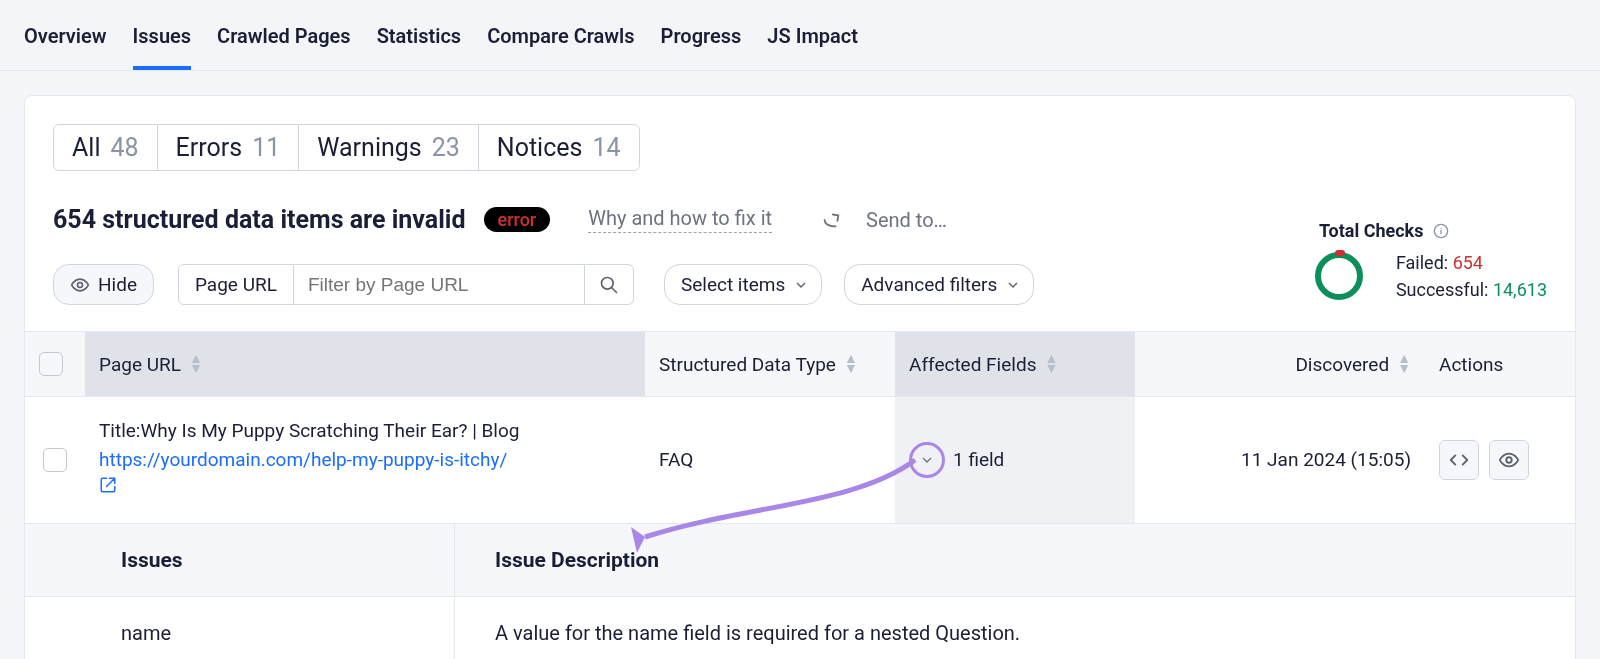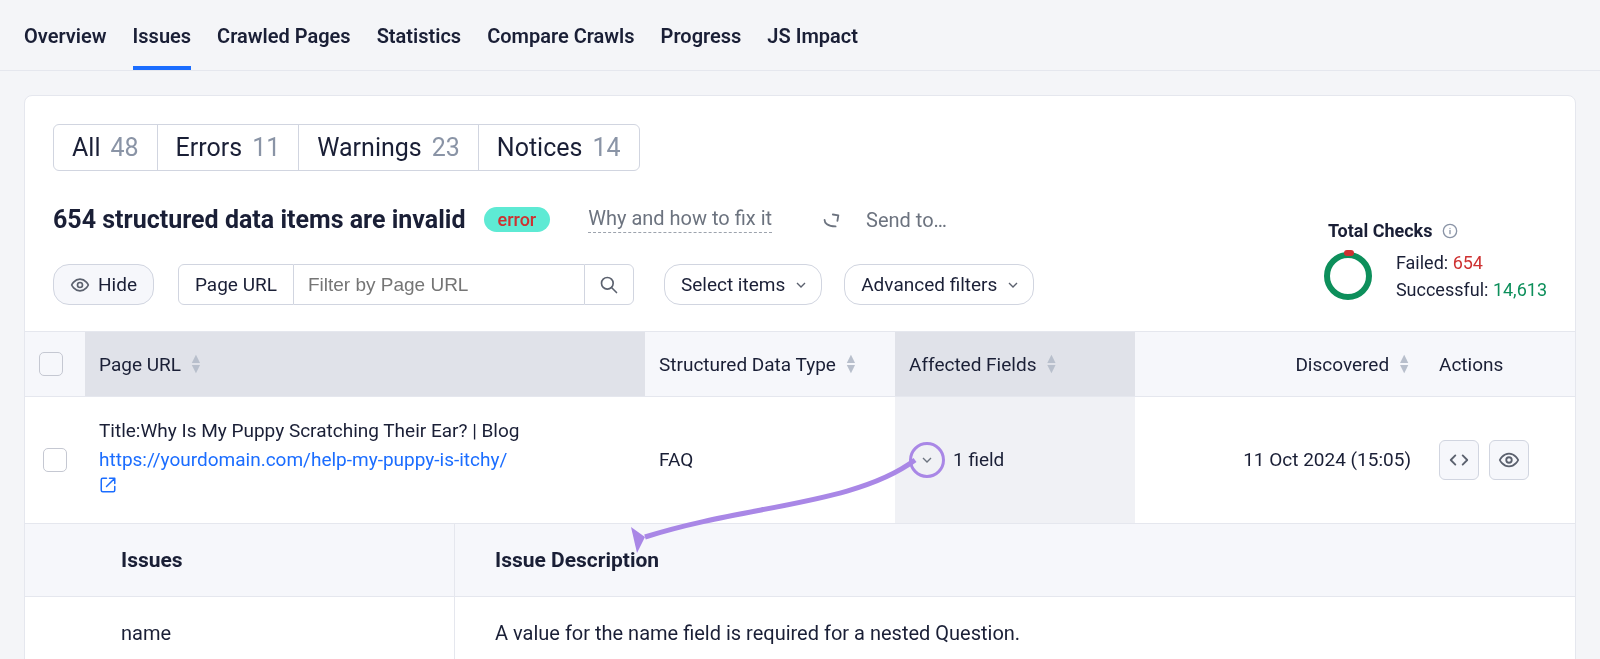--- a/index.html
+++ b/index.html
@@ -60,21 +60,21 @@
     display: flex;
     align-items: center;
     gap: 18px;
     margin-top: 34px;
   }
   .heading-title {
     font-size: 25px;
     font-weight: 700;
   }
   .badge-error {
-    background: #5eead4;
+    background: #000000;
     color: #ce3131;
     border-radius: 999px;
     font-size: 18px;
     padding: 2px 14px;
     font-weight: 500;
   }
   .link-underline {
     color: #6c737f;
     border-bottom: 1px dashed #9da3ad;
     padding-bottom: 2px;
@@ -149,21 +149,21 @@
     font-weight: 700;
     display: flex;
     align-items: center;
     gap: 10px;
     margin-bottom: 8px;
     margin-left: 4px;
   }
   .stats-row {
     display: flex;
     align-items: center;
-    gap: 24px;
+    gap: 33px;
   }
   .donut {
     width: 48px;
     height: 48px;
     border-radius: 50%;
     border: 6px solid #0d8f5b;
     position: relative;
   }
   .donut::after {
     content: "";
@@ -428,21 +428,21 @@
     </div>
     <div class="td">FAQ</div>
     <div class="td highlight">
       <span class="chevron-circle">
         <svg width="16" height="16" viewBox="0 0 24 24">
             <path d="M6 9l6 6 6-6" fill="none" stroke="#6c737f" stroke-width="2"></path>
           </svg>
       </span>
       <span>1 field</span>
     </div>
-    <div class="td right">11 Oct 2024 (15:05)</div>
+    <div class="td right">11 Jan 2024 (15:05)</div>
     <div class="td" style="gap:10px;">
       <span class="icon-btn">
         <svg width="22" height="22" viewBox="0 0 24 24">
             <path d="M8 7l-5 5 5 5M16 7l5 5-5 5" fill="none" stroke="#5b616e" stroke-width="2" stroke-linecap="round" stroke-linejoin="round"></path>
           </svg>
       </span>
       <span class="icon-btn">
         <svg width="22" height="22" viewBox="0 0 24 24">
             <path fill="none" stroke="#5b616e" stroke-width="2" d="M2 12s3-7 10-7 10 7 10 7-3 7-10 7-10-7-10-7z"></path>
             <circle cx="12" cy="12" r="3" fill="none" stroke="#5b616e" stroke-width="2"></circle>

